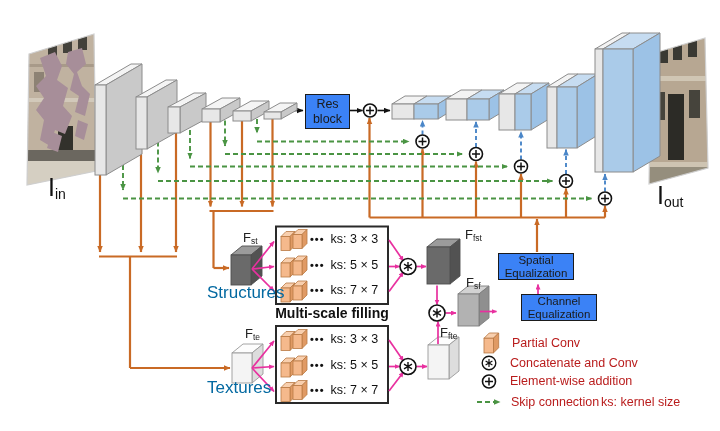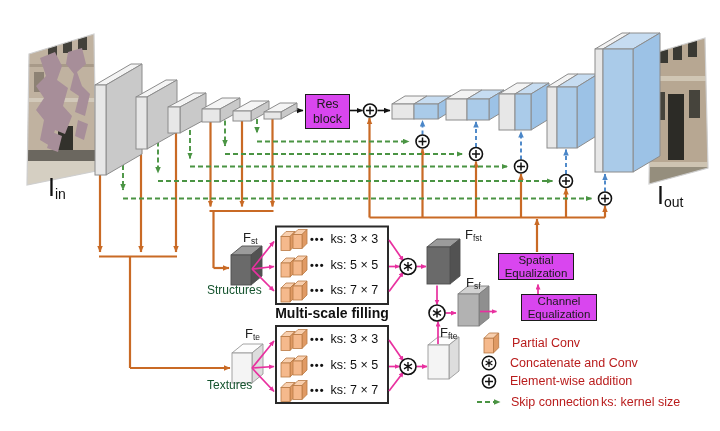--- a/index.html
+++ b/index.html
@@ -4,22 +4,22 @@
 <style>
   html,body{margin:0;padding:0;background:#fff;}
   .stage{position:relative;width:720px;height:431px;background:#fff;overflow:hidden;
          font-family:"Liberation Sans",sans-serif;color:#1a1a1a;}
   .stage svg{position:absolute;left:0;top:0;}
   .txt{position:absolute;white-space:nowrap;line-height:1.1;}
   .flabel{font-size:13px;color:#222;}
   .flabel .sub{font-size:8.5px;vertical-align:-2px;}
   .iolabel{font-size:25px;color:#111;}
   .iolabel .sub{font-size:14px;vertical-align:-3px;}
-  .branchlabel{font-size:12px;color:#14532d;}
-  .boxed{position:absolute;border:1.6px solid #1b1b1b;background:#d946ef;
+  .branchlabel{font-size:17px;color:#0369a1;}
+  .boxed{position:absolute;border:1.6px solid #1b1b1b;background:#3b82f6;
          display:flex;flex-direction:column;align-items:center;justify-content:center;
          text-align:center;}
   .resbox{left:305px;top:94px;width:43px;height:33px;font-size:12.5px;line-height:1.15;}
   .eqbox{width:74px;height:25px;font-size:11.5px;line-height:1.08;}
   .mstitle{left:270px;top:306px;width:124px;text-align:center;font-weight:bold;font-size:14px;color:#111;}
   .msrow{font-size:12.5px;color:#111;}
   .msrow .dots{font-weight:bold;font-size:11px;letter-spacing:1px;margin-right:6px;}
   .legendtxt{font-size:12.5px;color:#b91c1c;}
 </style>
 </head>

